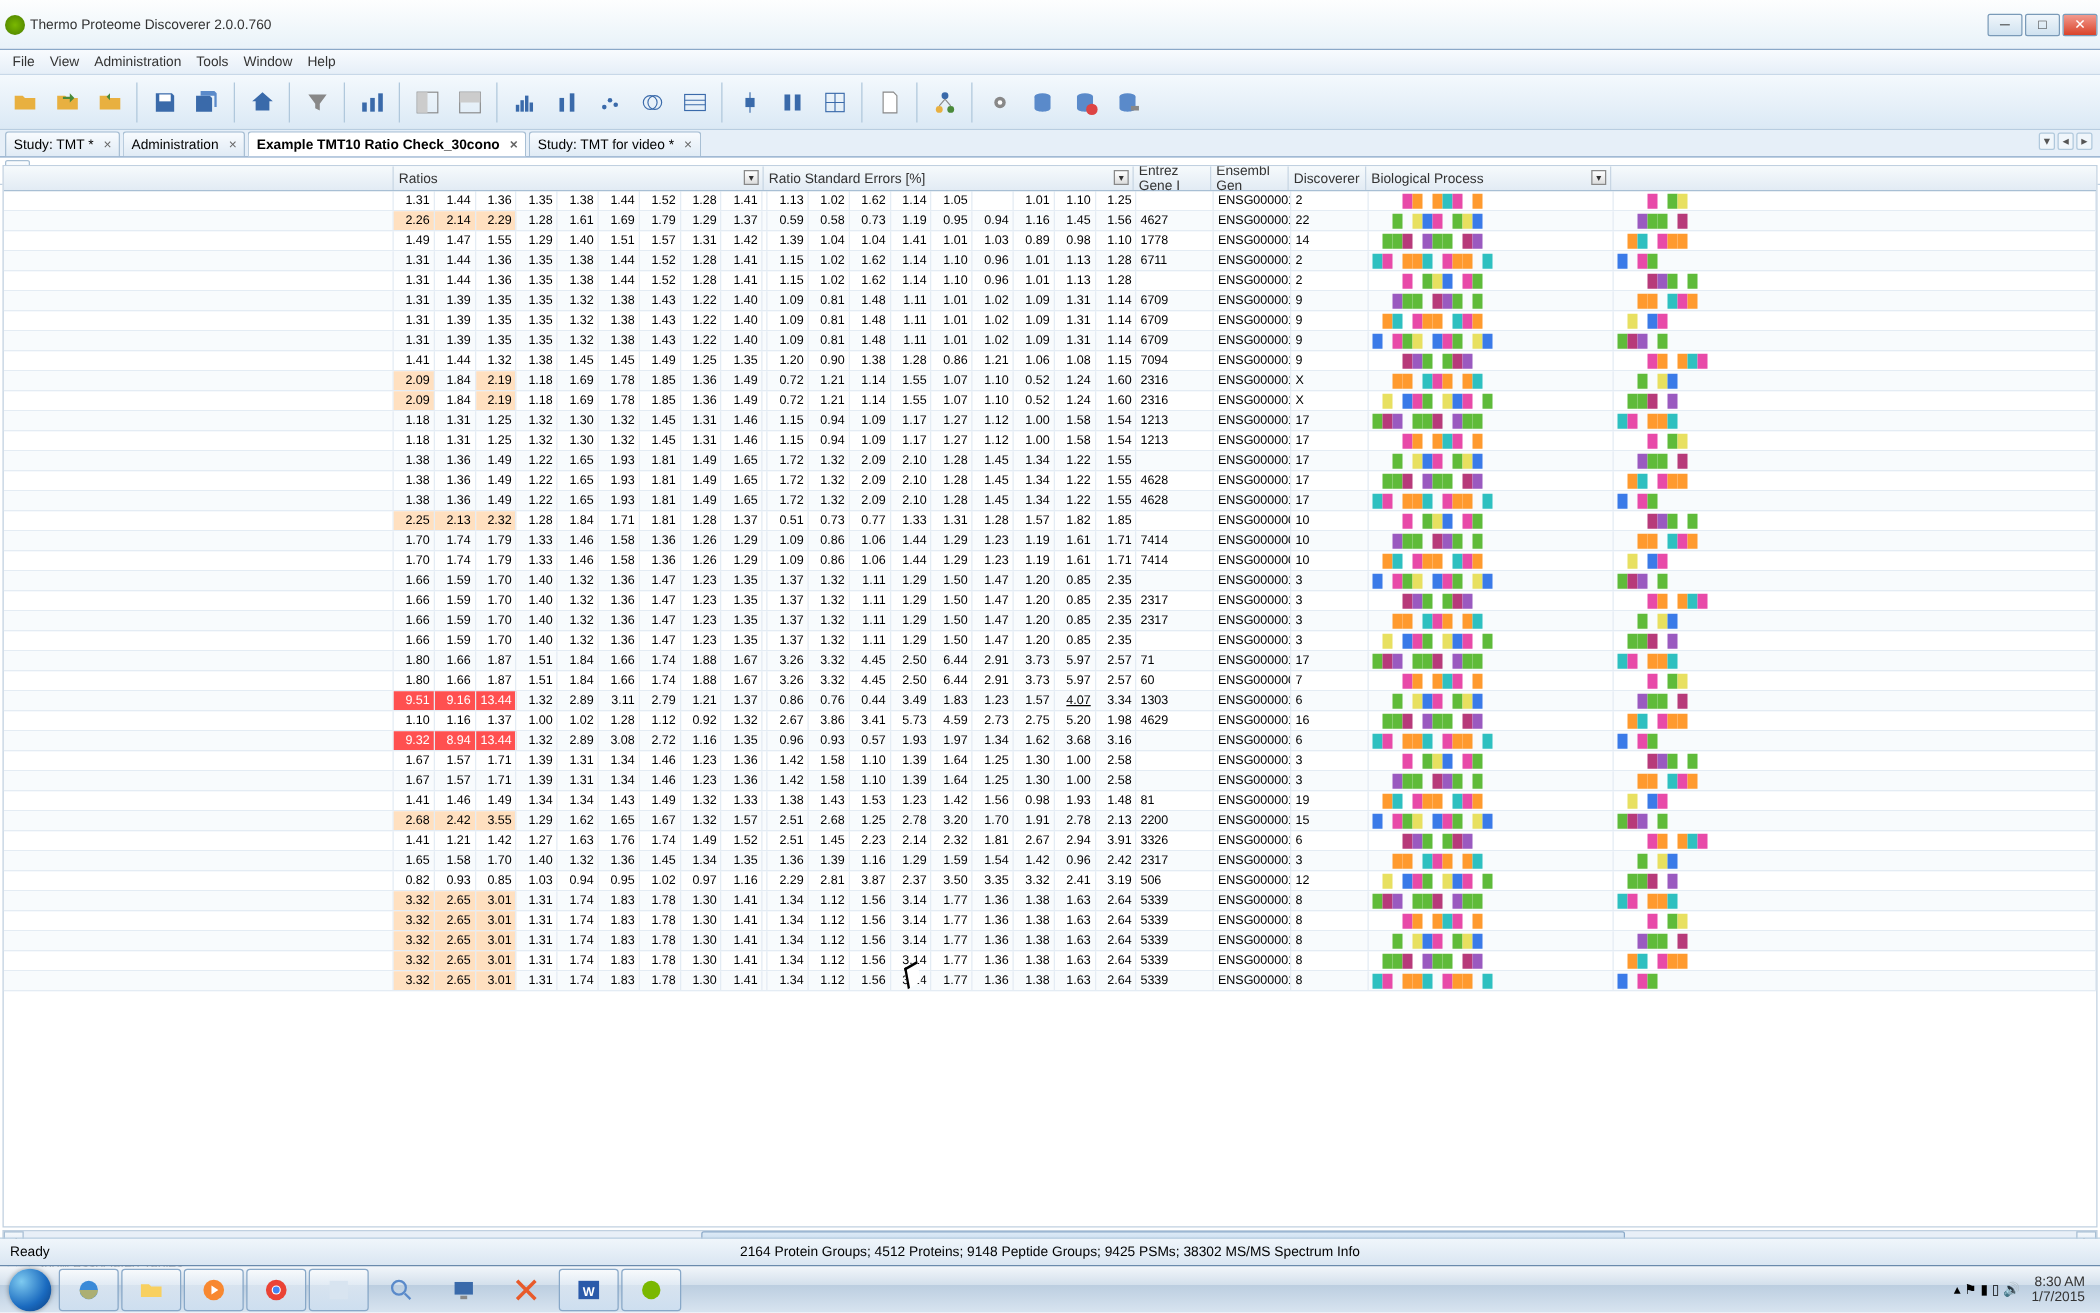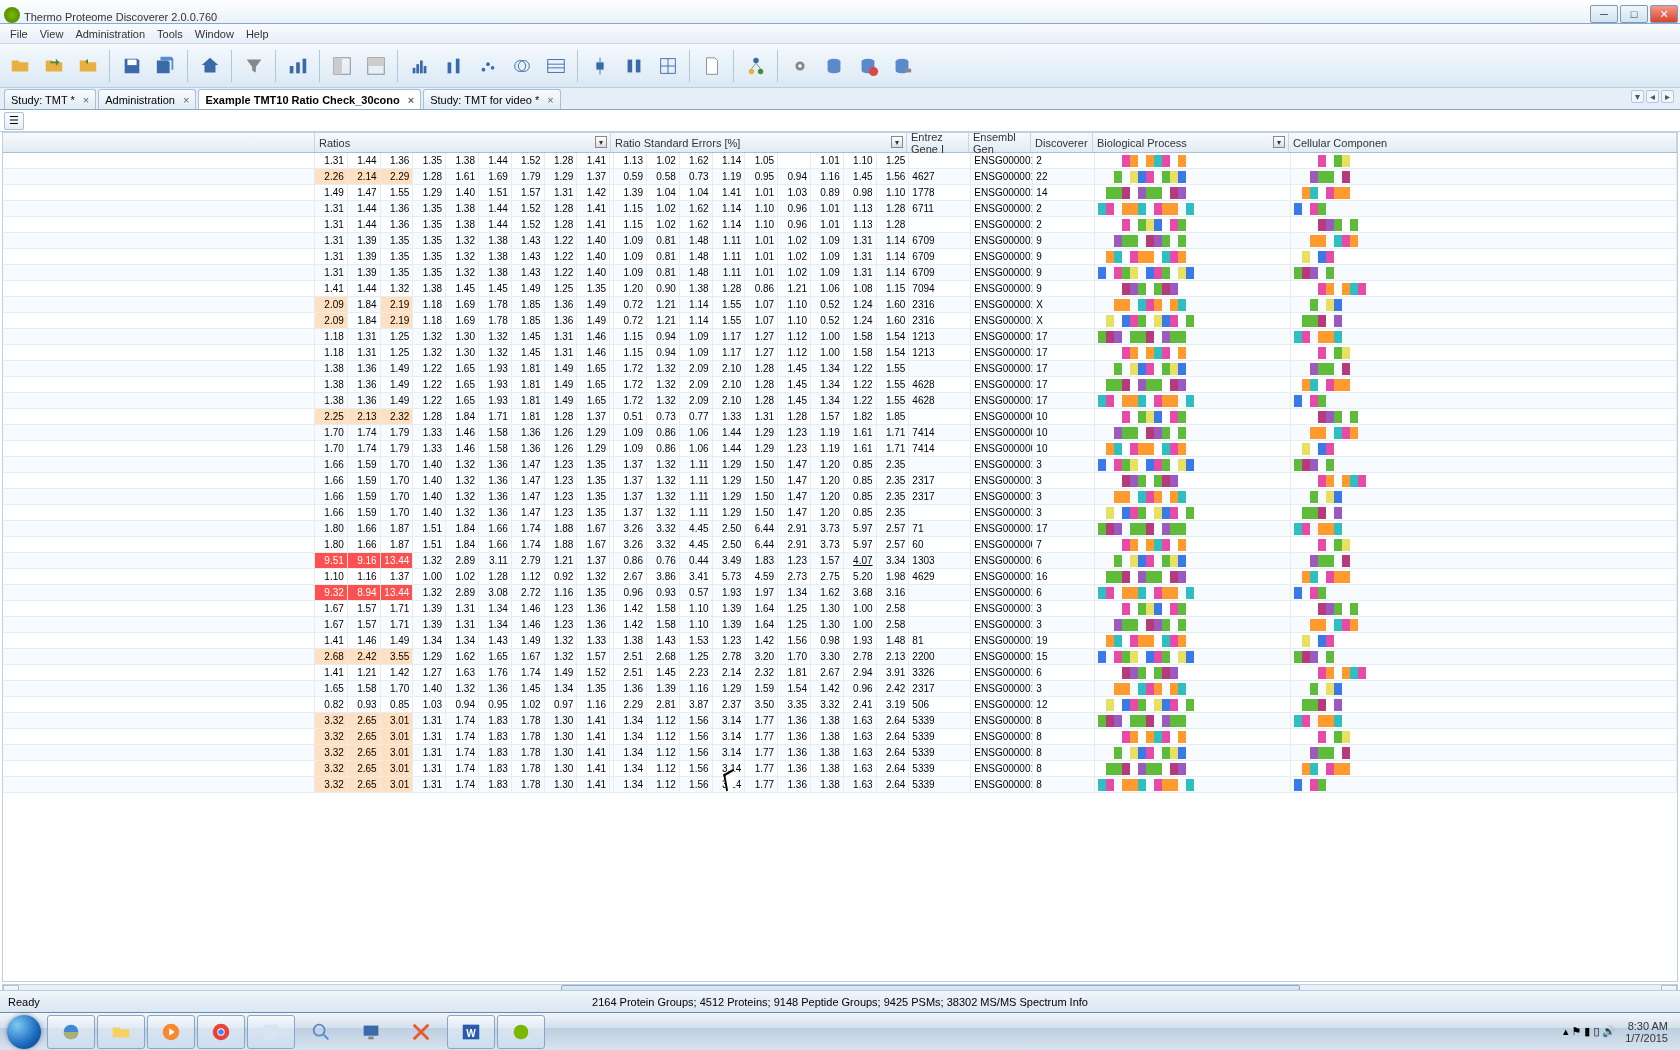--- a/index.html
+++ b/index.html
@@ -1,17 +1,17 @@
 <!DOCTYPE html>
 <html><head>
 <meta charset="utf-8">
 <style>
 *{box-sizing:border-box;margin:0;padding:0;font-family:"Segoe UI",Tahoma,sans-serif;font-size:11px}
 body{width:1680px;height:1050px;background:#fff;overflow:hidden;position:relative}
-.titlebar{height:24px;background:linear-gradient(#fdfefe,#e8f2f9);display:flex;align-items:flex-end;border-bottom:1px solid #8aa8c8}
+.titlebar{height:40px;background:linear-gradient(#fdfefe,#e8f2f9);display:flex;align-items:center;border-bottom:1px solid #8aa8c8}
 .titlebar .icon{width:16px;height:16px;margin:0 4px;background:radial-gradient(circle,#7ab800,#4a7d00);border-radius:50%}
 .titlebar .title{flex:1;color:#333}
 .winbtns{display:flex}
 .winbtn{width:28px;height:18px;margin-right:2px;border:1px solid #7a9ab8;background:linear-gradient(#f0f6fb,#d0e2f0);border-radius:2px;display:flex;align-items:center;justify-content:center;color:#333}
 .winbtn.close{background:linear-gradient(#f29a8e,#d9432a);color:#fff}
 .menubar{height:20px;background:linear-gradient(#f8fbfe,#e6eff8);display:flex;align-items:center;padding-left:4px;border-bottom:1px solid #c8d8e8}
 .menubar span{padding:0 6px;color:#333}
 .toolbar{height:44px;background:linear-gradient(#f4f9fd,#dbe9f5);display:flex;align-items:center;padding-left:4px;border-bottom:1px solid #b8cde0;gap:2px}
 .tb-btn{width:32px;height:32px;border:1px solid transparent;border-radius:3px;display:flex;align-items:center;justify-content:center}
 .tb-sep{width:2px;height:32px;border-left:1px solid #b0c8dc;margin:0 3px}
@@ -289,23 +289,20 @@
     <div class="gh" style="width:62px">
         <span>Ensembl Gen</span>
       </div>
     <div class="gh" style="width:62px">
         <span>Discoverer</span>
       </div>
     <div class="gh" style="width:196px">
         <span>Biological Process</span>
         <span class="dd">▾</span>
       </div>
-    <div class="gh" style="flex:1">
-        <span>Cellular Componen</span>
-      </div>
   </div>
   <div class="grid-body" id="gridbody">
       <div class="row">
         <div class="cell" style="width: 312px;"></div>
         <div class="cell" style="width: 32.8px;">1.31</div>
         <div class="cell" style="width: 32.8px;">1.44</div>
         <div class="cell" style="width: 32.8px;">1.36</div>
         <div class="cell" style="width: 32.8px;">1.35</div>
         <div class="cell" style="width: 32.8px;">1.38</div>
         <div class="cell" style="width: 32.8px;">1.44</div>
@@ -1689,21 +1686,21 @@
         <div class="cell" style="width: 32.8px;">1.67</div>
         <div class="cell" style="width: 32.8px;">1.32</div>
         <div class="cell" style="width: 32.8px;">1.57</div>
         <div class="cell" style="width: 1px;"></div>
         <div class="cell" style="width: 32.8px;">2.51</div>
         <div class="cell" style="width: 32.8px;">2.68</div>
         <div class="cell" style="width: 32.8px;">1.25</div>
         <div class="cell" style="width: 32.8px;">2.78</div>
         <div class="cell" style="width: 32.8px;">3.20</div>
         <div class="cell" style="width: 32.8px;">1.70</div>
-        <div class="cell" style="width: 32.8px;">3.30</div>
+        <div class="cell" style="width: 32.8px;">1.91</div>
         <div class="cell" style="width: 32.8px;">2.78</div>
         <div class="cell" style="width: 32.8px;">2.13</div>
         <div class="cell left" style="width: 62px;">2200</div>
         <div class="cell left" style="width: 62px;">ENSG000001</div>
         <div class="cell left" style="width: 62px;">15</div>
         <div class="cell left" style="width: 196px; padding: 1px;">
           <div class="colorbar" style="width: 190px;">
             <div class="cb" style="background: rgb(58, 122, 232); margin-left: 2px;"></div>
             <div class="cb" style="background: rgb(232, 74, 168); margin-left: 8px;"></div>
             <div class="cb" style="background: rgb(95, 187, 58); margin-left: 0px;"></div>

